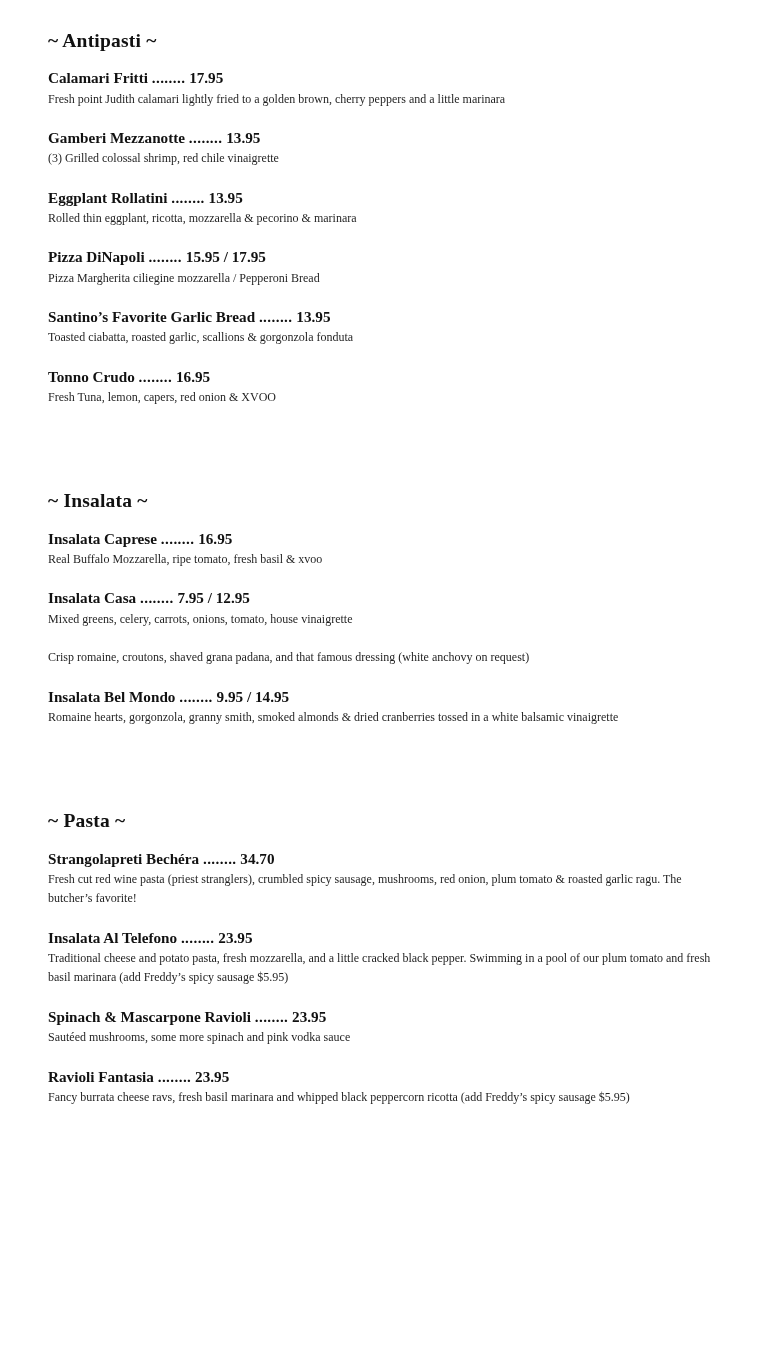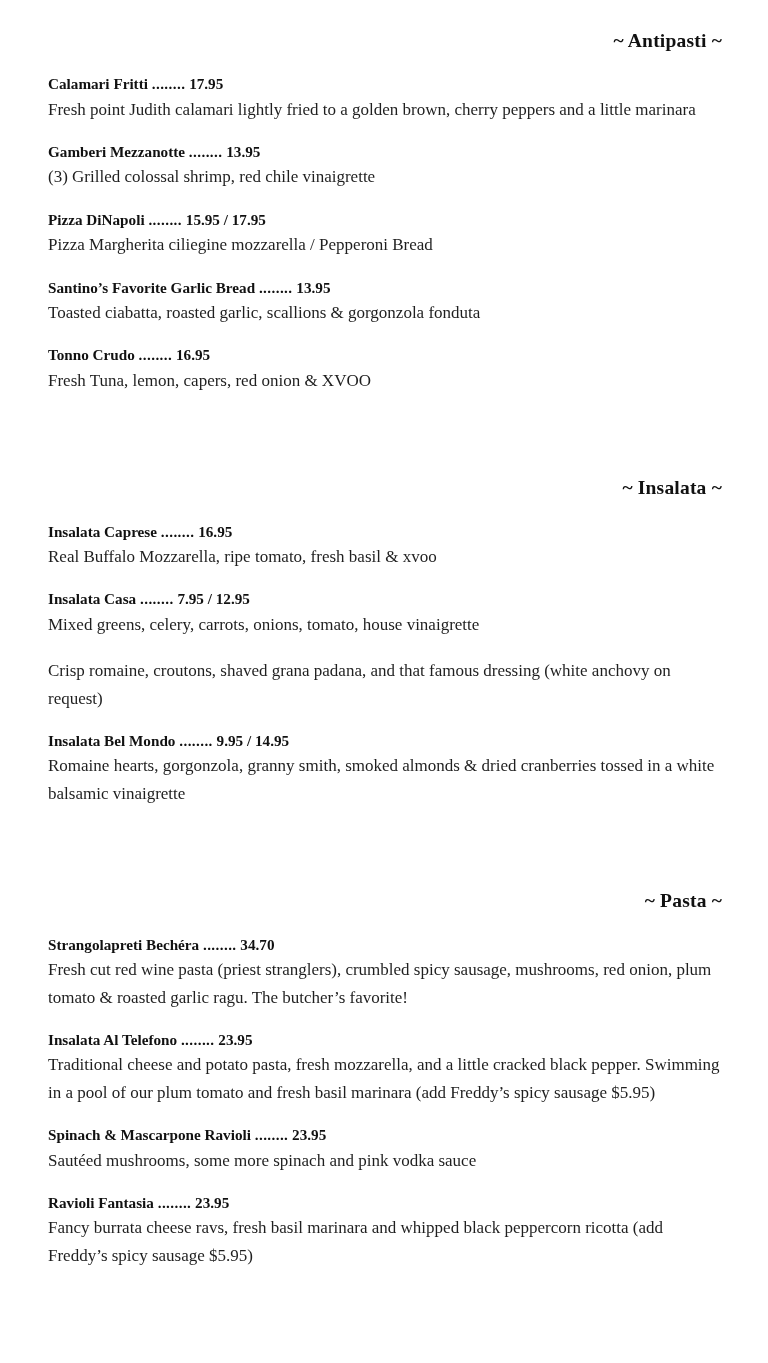--- a/index.html
+++ b/index.html
@@ -23,39 +23,39 @@
     padding: 0;
     position: relative;
   }
   .content {
     margin-left: 48px;
     width: 674px;
   }
 
   
   .section-heading {
-    text-align: right;
+    text-align: left;
     font-weight: bold;
     font-size: 19.5px;
     line-height: 1.1;
     letter-spacing: 0.2px;
     color: #111111;
   }
 
   
   .section:first-child .section-heading {
     padding-top: 30px;
   }
   
   .section + .section .section-heading {
     padding-top: 83px;
   }
 
   .items {
-    margin-top: 23px;
+    margin-top: 17px;
   }
 
   .menu-item {
     margin-bottom: 19px;
   }
   .menu-item:last-child {
     margin-bottom: 0;
   }
 
   .item-title {
@@ -67,21 +67,21 @@
   }
   .item-title .leader {
     font-weight: bold;
     letter-spacing: 0.4px;
   }
   .item-title .price {
     font-weight: bold;
   }
 
   .item-desc {
-    font-size: 17px;
+    font-size: 12px;
     line-height: 1.62;
     color: #1f1f1f;
     margin-top: 1px;
     max-width: 674px;
   }
 </style>
 </head>
 <body>
 
 <div class="page">
@@ -89,20 +89,24 @@
       <div class="section">
         <div class="section-heading">~ Antipasti ~</div>
         <div class="items">
           <div class="menu-item">
             <div class="item-title"><span>Calamari Fritti</span> <span class="leader">........</span> <span class="price">17.95</span></div>
             <div class="item-desc">Fresh point Judith calamari lightly fried to a golden brown, cherry peppers and a little marinara</div>
           </div>
           <div class="menu-item">
             <div class="item-title"><span>Gamberi Mezzanotte</span> <span class="leader">........</span> <span class="price">13.95</span></div>
             <div class="item-desc">(3) Grilled colossal shrimp, red chile vinaigrette</div>
+          </div>
+          <div class="menu-item">
+            <div class="item-title"><span>Eggplant Rollatini</span> <span class="leader">........</span> <span class="price">13.95</span></div>
+            <div class="item-desc">Rolled thin eggplant, ricotta, mozzarella &amp; pecorino &amp; marinara</div>
           </div>
           <div class="menu-item">
             <div class="item-title"><span>Pizza DiNapoli</span> <span class="leader">........</span> <span class="price">15.95 / 17.95</span></div>
             <div class="item-desc">Pizza Margherita ciliegine mozzarella / Pepperoni Bread</div>
           </div>
           <div class="menu-item">
             <div class="item-title"><span>Santino’s Favorite Garlic Bread</span> <span class="leader">........</span> <span class="price">13.95</span></div>
             <div class="item-desc">Toasted ciabatta, roasted garlic, scallions &amp; gorgonzola fonduta</div>
           </div>
           <div class="menu-item">

